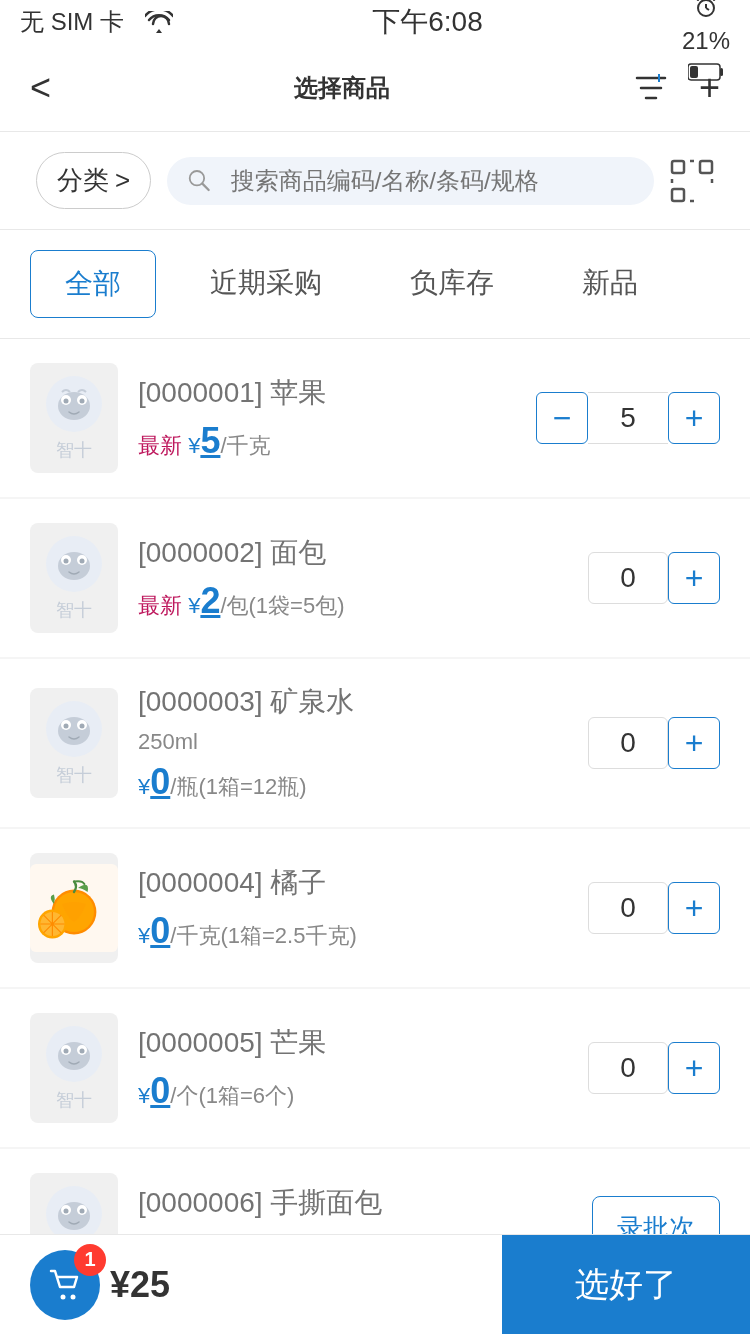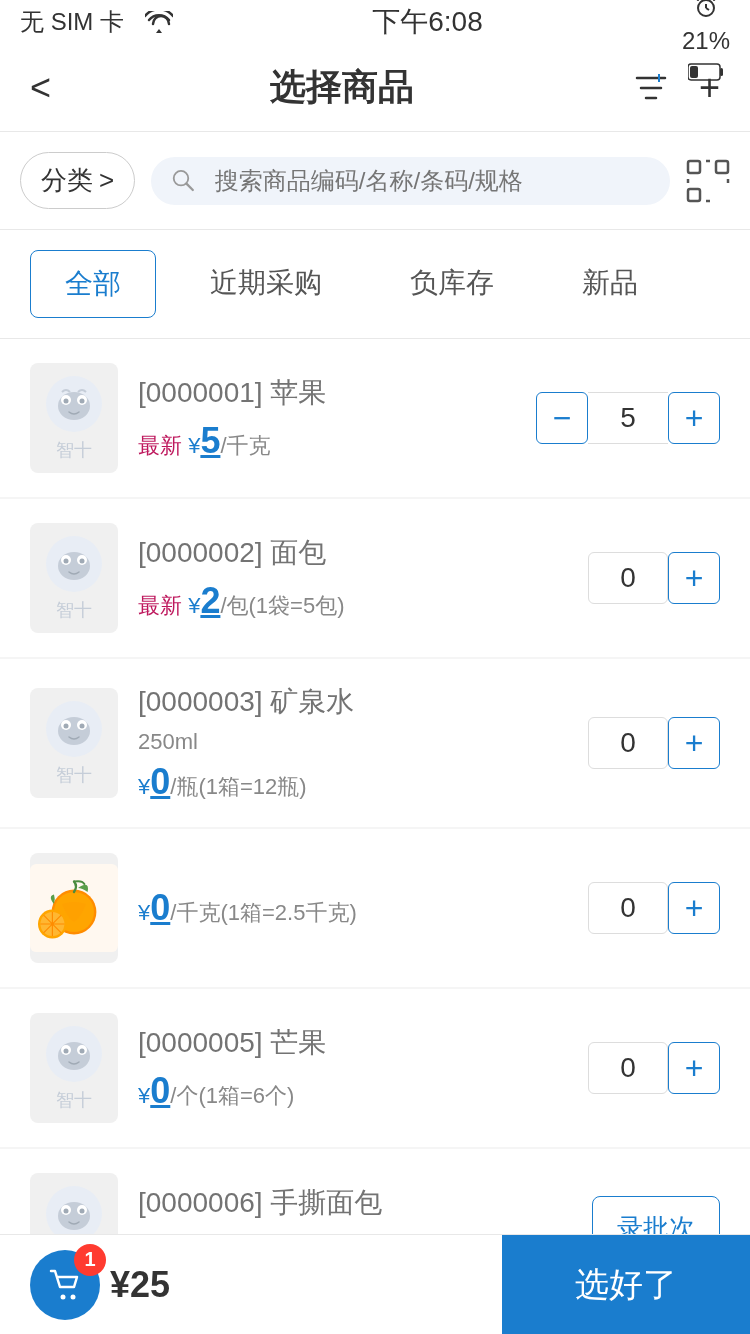--- a/index.html
+++ b/index.html
@@ -32,32 +32,32 @@
     .nav-bar {
       height: 88px;
       background: #fff;
       display: flex;
       align-items: center;
       justify-content: space-between;
       padding: 0 30px;
       border-bottom: 1px solid #e8e8e8;
     }
     .nav-title {
-      font-size: 36px;
+      font-size: 24px;
       font-weight: 600;
       color: #333;
     }
     .nav-right { display: flex; align-items: center; gap: 30px; }
     .nav-icon { font-size: 36px; color: #333; cursor: pointer; }
     .back-btn { font-size: 36px; color: #333; cursor: pointer; }
 
     
     .filter-row {
       background: #fff;
-      padding: 20px 20px;
+      padding: 20px 36px;
       display: flex;
       align-items: center;
       gap: 16px;
       border-bottom: 1px solid #e8e8e8;
     }
     .category-btn {
       border: 1px solid #ccc;
       border-radius: 30px;
       padding: 10px 20px;
       font-size: 26px;
@@ -445,20 +445,21 @@
 
         <circle cx="28" cy="75" r="18" fill="#ffa500"></circle>
         <circle cx="28" cy="75" r="15" fill="#ffb732"></circle>
         <path d="M28 60 L28 90 M13 75 L43 75 M17 64 L39 86 M39 64 L17 86" stroke="#ff8c00" stroke-width="1.5"></path>
 
         <path d="M60 30 Q75 20 72 35 Q65 30 60 30z" fill="#5a9e4a"></path>
         <path d="M30 50 Q22 40 30 38 Q32 44 30 50z" fill="#5a9e4a"></path>
       </svg>
     </div>
     <div class="product-info">
+      <div class="product-name">[0000004] 橘子</div>
       <div class="product-price">
         <span class="price-currency">¥</span><span class="price-value">0</span><span class="price-unit">/千克(1箱=2.5千克)</span>
       </div>
     </div>
     <div class="quantity-control">
       <input type="text" class="qty-input" value="0" style="border: 1.5px solid rgb(221, 221, 221); border-radius: 6px;">
       <button class="qty-btn">+</button>
     </div>
   </div>
 

